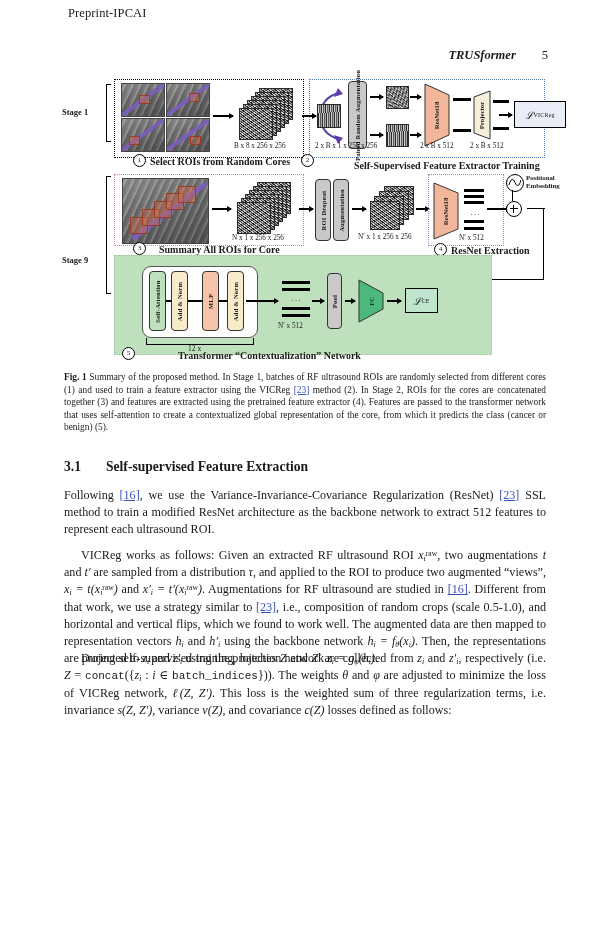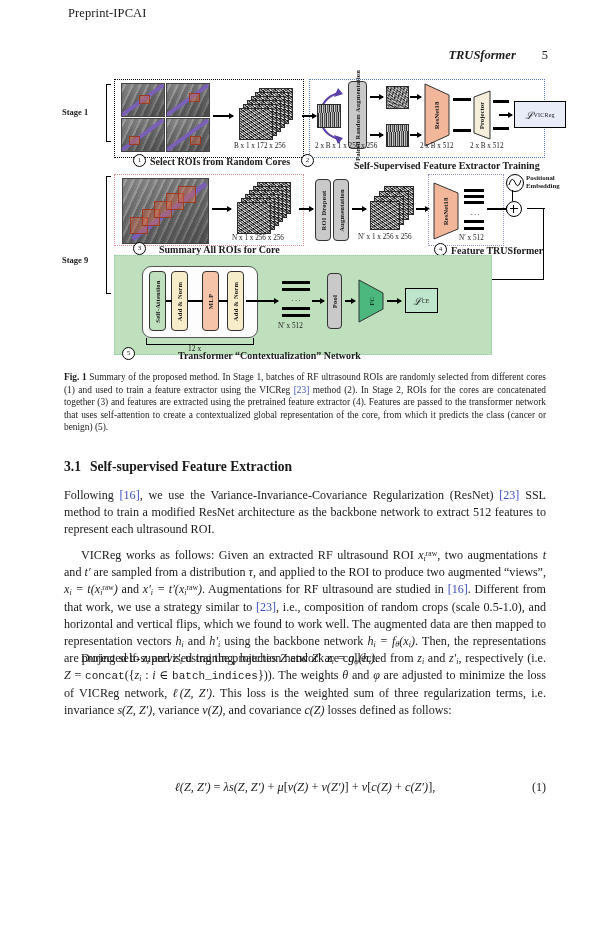--- a/index.html
+++ b/index.html
@@ -93,25 +93,25 @@
 
   .sine{position:absolute;width:16px;height:16px;border:1.1px solid #000;border-radius:50%;background:#fff;}
   .poslbl{position:absolute;font-size:6.8px;font-weight:bold;line-height:1.15;font-family:"Liberation Serif",serif;}
 
   .bars{position:absolute;}
   .bars .b{position:absolute;background:#000;height:2.6px;width:100%;}
 
   
   .figcap{position:absolute;left:64px;top:371px;width:482px;font-size:9.35px;line-height:1.345;text-align:justify;}
   .figcap b{font-weight:bold;}
-  .cite{color:#3b4fb8;}
+  .cite{color:#3b4fb8;text-decoration:underline;}
 
   
   h2.sec{position:absolute;left:64px;top:459px;width:482px;font-size:13.6px;font-weight:bold;margin:0;}
-  h2.sec .num{display:inline-block;margin-right:9px;}
+  h2.sec .num{display:inline-block;margin-right:25px;}
 
   .para{position:absolute;left:64px;width:482px;font-size:12.1px;line-height:1.405;text-align:justify;}
   .p1{top:487px;}
   .p2{top:547px;}
   .p3{top:650px;}
   .ind{display:inline-block;width:17px;}
   i.m{font-style:italic;}
   .mono{font-family:"Liberation Mono","DejaVu Sans Mono",monospace;font-size:11px;}
   sub.s{font-size:8px;vertical-align:-.28em;font-style:italic;}
   sup.s{font-size:7.6px;vertical-align:.45em;font-style:normal;}
@@ -160,21 +160,21 @@
       <div class="arrow" style="left:151px;top:45px;width:20px;"></div>
 
       <div class="stack" style="left:175px;top:18px;width:62px;height:54px;">
         <div class="sh" style="left:22px;top:0px;width:32px;height:30px;"></div>
         <div class="sh" style="left:18px;top:4px;width:32px;height:30px;"></div>
         <div class="sh" style="left:14px;top:8px;width:32px;height:30px;"></div>
         <div class="sh" style="left:10px;top:12px;width:32px;height:30px;"></div>
         <div class="sh" style="left:6px;top:16px;width:32px;height:30px;"></div>
         <div class="sh" style="left:2px;top:20px;width:32px;height:30px;"></div>
       </div>
-      <div class="dim" style="left:172px;top:72px;">B x 1 x 172 x 256</div>
+      <div class="dim" style="left:172px;top:72px;">B x 8 x 256 x 256</div>
 
       <div class="circ" style="left:71px;top:84px;">1</div>
       <div class="cap" style="left:88px;top:86px;">Select ROIs from Random Cores</div>
 
       <div class="arrow" style="left:240px;top:45px;width:14px;"></div>
       <div class="circ" style="left:239px;top:84px;">2</div>
 
       <svg style="position:absolute;left:255px;top:14px;width:26px;height:62px;">
         <path d="M4,30 C4,18 12,12 21,9" stroke="#5b3fa8" stroke-width="2" fill="none"></path>
         <polygon points="21,4 26,10 17,13" fill="#5b3fa8"></polygon>
@@ -290,21 +290,21 @@
         <div class="b" style="top:0;"></div>
         <div class="b" style="top:6px;"></div>
         <div class="b" style="top:12px;"></div>
         <div class="b" style="top:31px;"></div>
         <div class="b" style="top:38px;"></div>
       </div>
       <div class="dots3" style="left:408px;top:140px;">···</div>
       <div class="dim" style="left:397px;top:164px;">N′ x 512</div>
 
       <div class="circ" style="left:372px;top:173px;">4</div>
-      <div class="cap" style="left:389px;top:175px;">Feature TRUSformer</div>
+      <div class="cap" style="left:389px;top:175px;">ResNet Extraction</div>
 
       <div class="arrow" style="left:425px;top:138px;width:23px;"></div>
 
       <div class="sine" style="left:444px;top:104px;">
         <svg style="position:absolute;left:1px;top:1px;width:13px;height:13px;">
           <path d="M1,9 C3,2 5,2 7,6.5 C9,11 11,11 13,4" stroke="#000" stroke-width="1" fill="none"></path>
         </svg>
       </div>
       <div class="poslbl" style="left:464px;top:104px;">
         <div>Positional</div>
@@ -402,20 +402,14 @@
   </div>
 
   <div class="para p2">
     <span class="ind"></span><span>VICReg works as follows: Given an extracted RF ultrasound ROI </span><i class="m">x<sub class="s">i</sub><sup class="s">raw</sup></i><span>, two augmentations </span><i class="m">t</i><span> and </span><i class="m">t′</i><span> are sampled from a distribution </span><i class="m">τ</i><span>, and applied to the ROI to produce two augmented “views”, </span><i class="m">x<sub class="s">i</sub> = t(x<sub class="s">i</sub><sup class="s">raw</sup>)</i><span> and </span><i class="m">x′<sub class="s">i</sub> = t′(x<sub class="s">i</sub><sup class="s">raw</sup>)</i><span>. Augmentations for RF ultrasound are studied in </span><span class="cite">[16]</span><span>. Different from that work, we use a strategy similar to </span><span class="cite">[23]</span><span>, i.e., composition of random crops (scale 0.5-1.0), and horizontal and vertical flips, which we found to work well. The augmented data are then mapped to representation vectors </span><i class="m">h<sub class="s">i</sub></i><span> and </span><i class="m">h′<sub class="s">i</sub></i><span> using the backbone network </span><i class="m">h<sub class="s">i</sub> = f<sub class="s">θ</sub>(x<sub class="s">i</sub>)</i><span>. Then, the representations are projected to </span><i class="m">z<sub class="s">i</sub></i><span> and </span><i class="m">z′<sub class="s">i</sub></i><span> using the projection network </span><i class="m">z<sub class="s">i</sub> = g<sub class="s">φ</sub>(h<sub class="s">i</sub>)</i><span>.</span>
   </div>
 
   <div class="para p3">
     <span class="ind"></span><span>During self-supervised training, batches </span><i class="m">Z</i><span> and </span><i class="m">Z′</i><span> are collected from </span><i class="m">z<sub class="s">i</sub></i><span> and </span><i class="m">z′<sub class="s">i</sub></i><span>, respectively (i.e. </span><i class="m">Z</i> = <span class="mono">concat</span>(<span>{</span><i class="m">z<sub class="s">i</sub></i> : <i class="m">i</i> ∈ <span class="mono">batch_indices</span><span>}</span><span>)). The weights </span><i class="m">θ</i><span> and </span><i class="m">φ</i><span> are adjusted to minimize the loss of VICReg network, </span><i class="m">ℓ(Z, Z′)</i><span>. This loss is the weighted sum of three regularization terms, i.e. invariance </span><i class="m">s(Z, Z′)</i><span>, variance </span><i class="m">v(Z)</i><span>, and covariance </span><i class="m">c(Z)</i><span> losses defined as follows:</span>
   </div>
 
-  <div class="eq">
-    <span class="body">
-      <i class="m">ℓ(Z, Z′)</i> = <i class="m">λs(Z, Z′)</i> + <i class="m">μ</i>[<i class="m">v(Z)</i> + <i class="m">v(Z′)</i>] + <i class="m">ν</i>[<i class="m">c(Z)</i> + <i class="m">c(Z′)</i>],
-    </span>
-    <span class="eqno">(1)</span>
-  </div>
 
 </div>
 
 </body></html>

